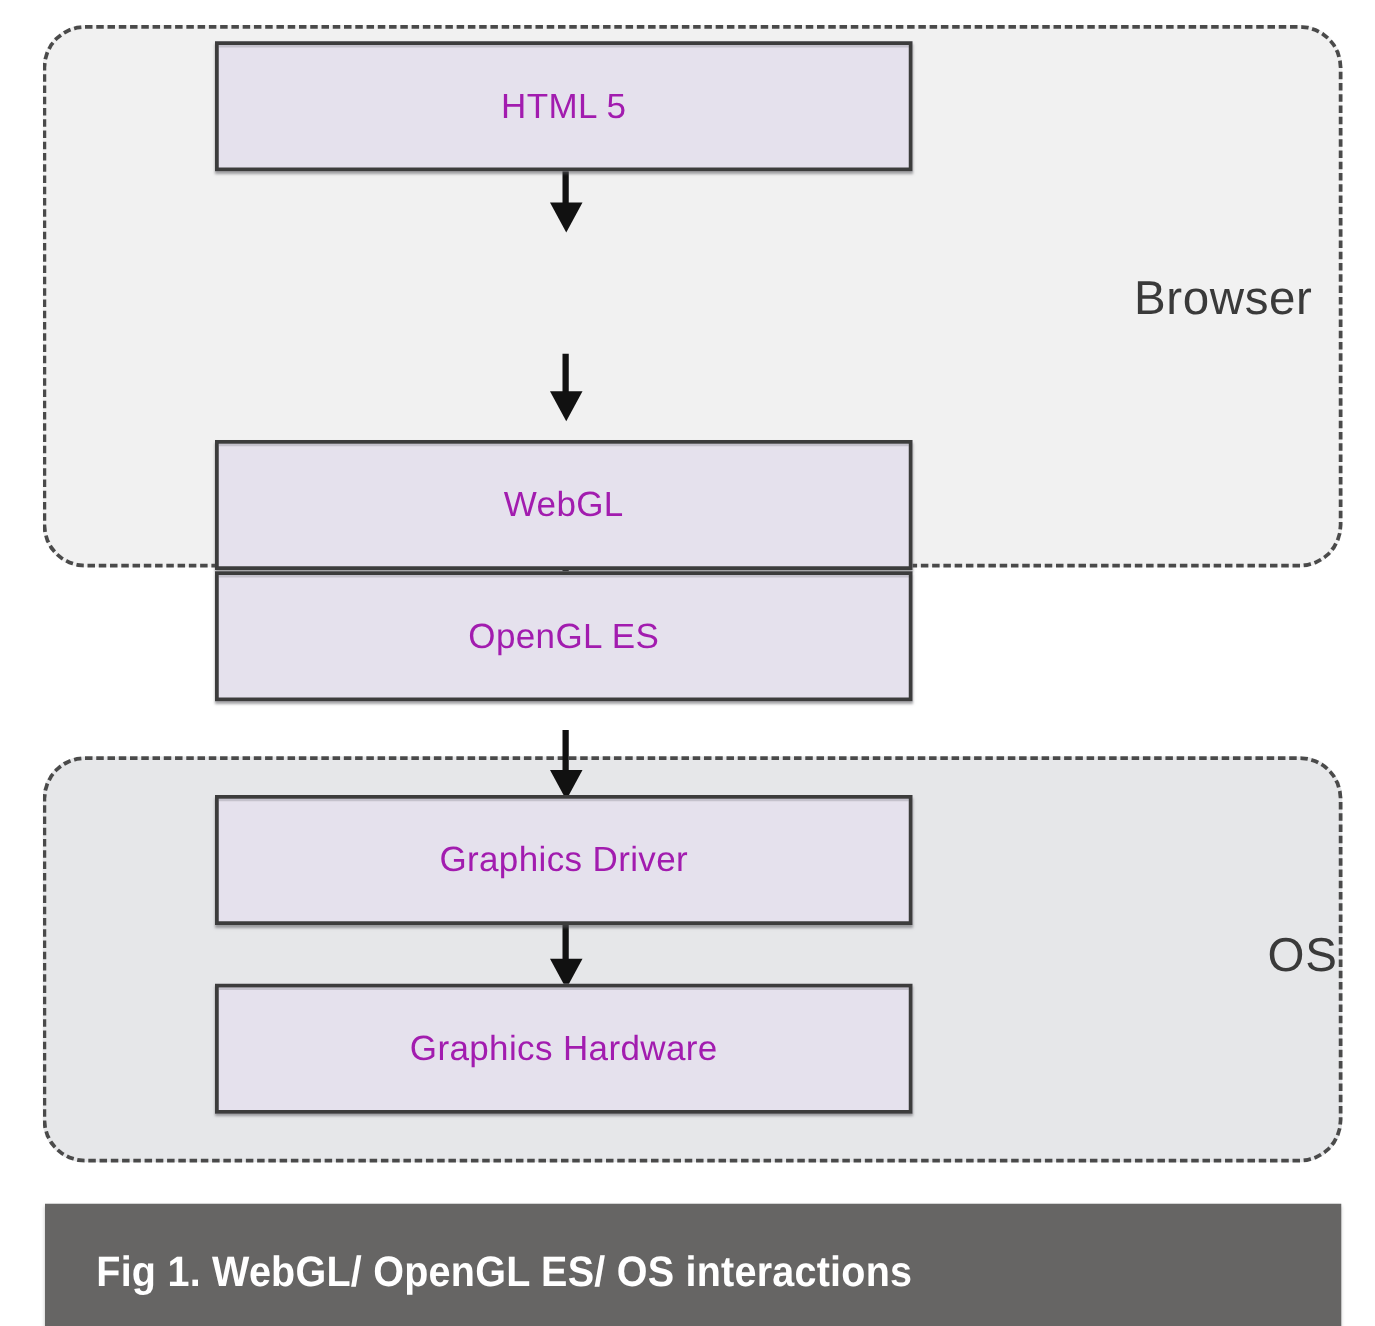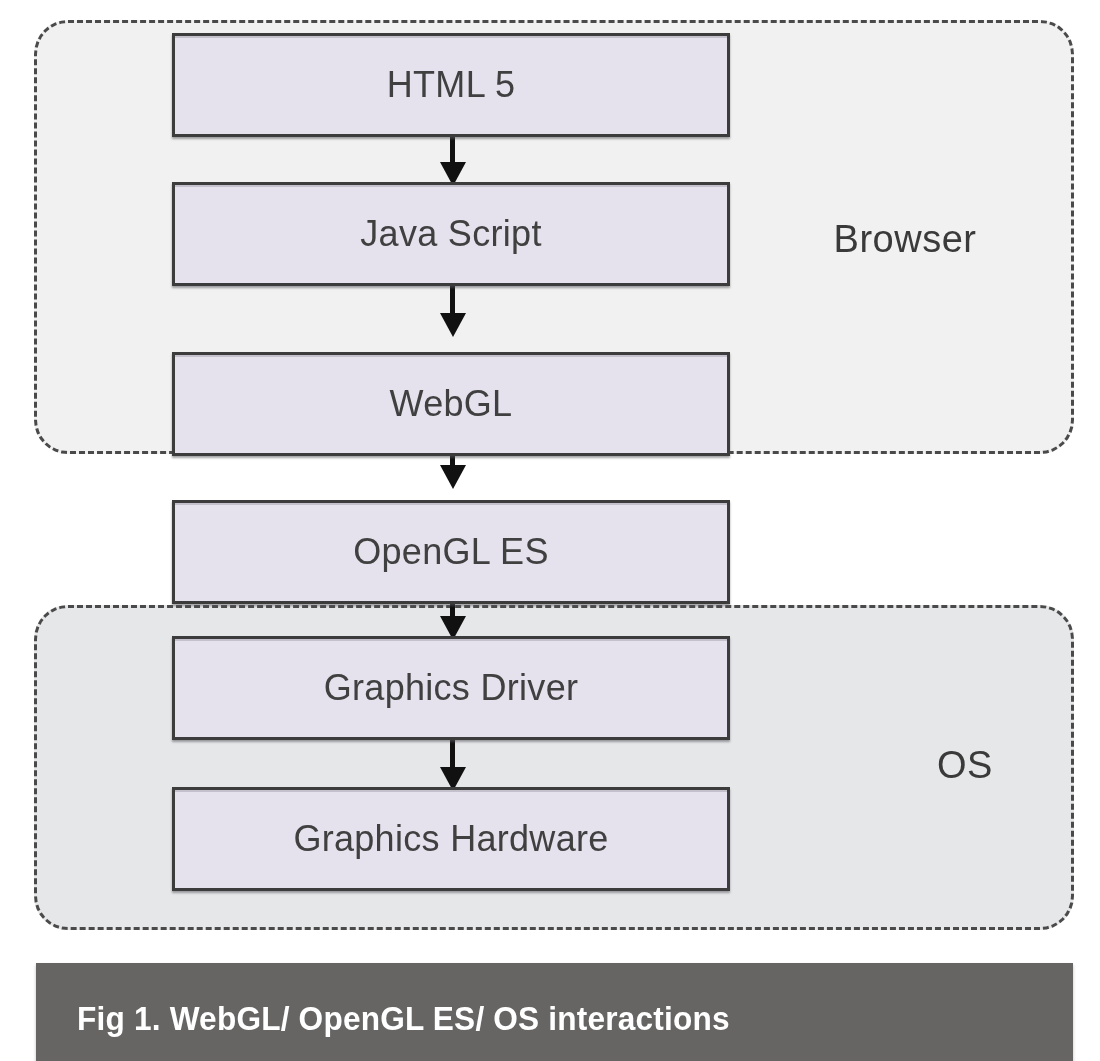--- a/index.html
+++ b/index.html
@@ -38,21 +38,21 @@
     width: 1040px;
     height: 325px;
     background: #e6e7e9;
   }
   .group-label {
     position: absolute;
     font-size: 38px;
     color: #3a3a3a;
     letter-spacing: 0.5px;
     white-space: nowrap;
-    text-align: center;
+    text-align: right;
   }
   #label-browser {
     left: 760px;
     top: 218px;
     width: 290px;
   }
   #label-os {
     left: 860px;
     top: 744px;
     width: 210px;
@@ -68,29 +68,29 @@
     background: #e5e1ed;
     border: 3px solid #3c3c3c;
     display: flex;
     align-items: center;
     justify-content: center;
     box-shadow: 0 2px 2px rgba(90, 90, 95, 0.55),
                 inset 0 2px 0 rgba(120, 120, 130, 0.30);
     z-index: 3;
   }
   .node-label {
-    font-size: 36px;
-    color: #404040;
+    font-size: 28px;
+    color: #a21caf;
     letter-spacing: 0.3px;
     white-space: nowrap;
   }
   #node-html5       { top: 33px; }
   #node-javascript  { top: 182px; }
   #node-webgl       { top: 333px; margin-top: 19px; }
-  #node-opengles    { top: 500px; }
+  #node-opengles    { top: 457px; }
   #node-driver      { top: 636px; }
   #node-hardware    { top: 787px; }
 
   
   .arrow {
     position: absolute;
     left: 446px;
     width: 13px;
     z-index: 2;
   }
@@ -174,23 +174,20 @@
     <div class="head"></div>
   </div>
   <div class="arrow" id="arrow-5">
     <div class="shaft"></div>
     <div class="head"></div>
   </div>
 
   <div class="node" id="node-html5">
     <span class="node-label">HTML 5</span>
   </div>
-  <div class="node" id="node-javascript">
-    <span class="node-label">Java Script</span>
-  </div>
   <div class="node" id="node-webgl">
     <span class="node-label">WebGL</span>
   </div>
   <div class="node" id="node-opengles">
     <span class="node-label">OpenGL ES</span>
   </div>
   <div class="node" id="node-driver">
     <span class="node-label">Graphics Driver</span>
   </div>
   <div class="node" id="node-hardware">

